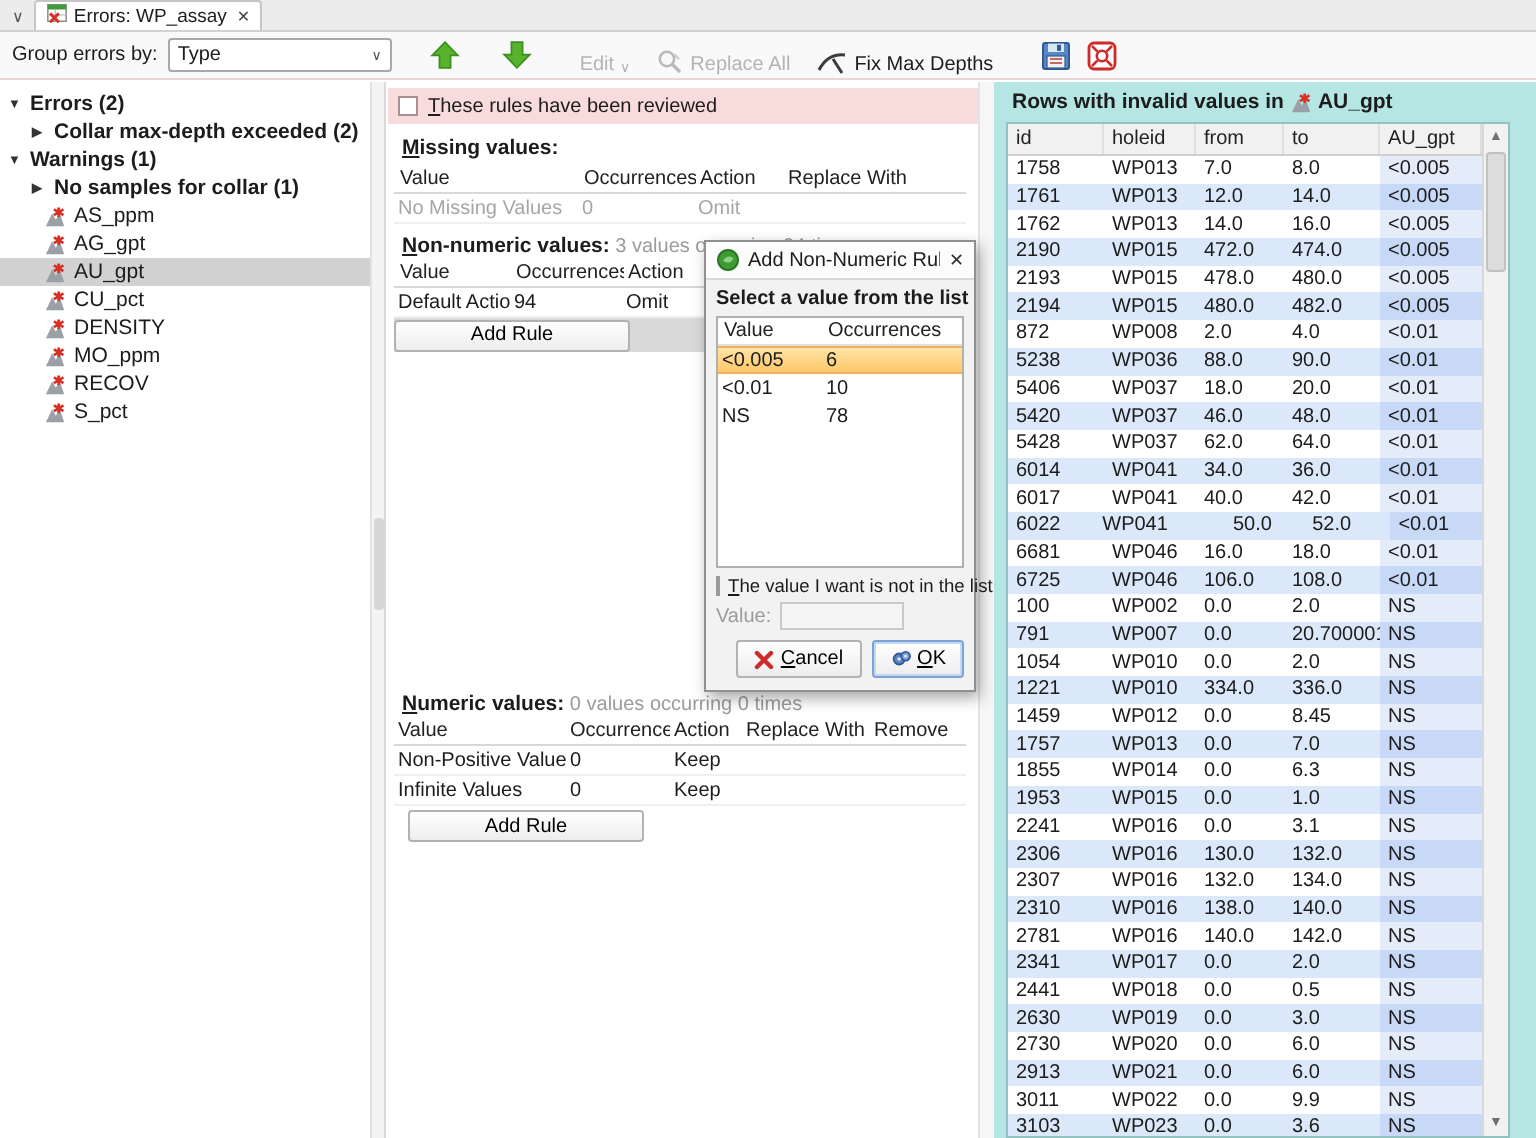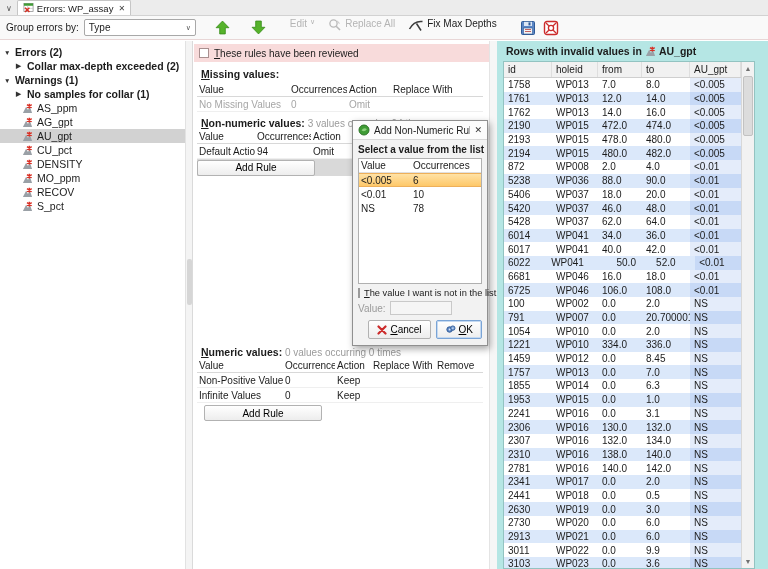--- a/index.html
+++ b/index.html
@@ -23,21 +23,21 @@
   .tab-close { color:#444; font-size:8px; margin-left:2px; cursor:default; }
 
   
   .toolbar { position:absolute; top:16px; left:0; right:0; height:24px;
     background:#f9f9f9; border-bottom:1px solid #e8d6d6;
     display:flex; align-items:center; padding:0 6px; gap:5px; }
   .dropdown { width:112px; height:17px; background:#fff;
     border:1px solid #a8a8a8; border-radius:2px; display:flex;
     align-items:center; justify-content:space-between; padding:0 4px; }
   .dd-chev { color:#555; font-size:7px; }
-  .tbtn { display:flex; align-items:flex-start; gap:3px; padding:0 4px; height:20px; }
+  .tbtn { display:flex; align-items:flex-end; gap:3px; padding:0 4px; height:20px; }
   .tbtn.disabled { color:#b4b4b4; }
   .tbtn .chev { font-size:7px; color:#b4b4b4; }
   .spacer8 { width:8px; }
   .iconbtn { width:18px; height:18px; display:flex; align-items:center; justify-content:center; }
 
   
   .tree { position:absolute; top:41px; left:0; width:185px; bottom:0;
     background:#fff; overflow:hidden; padding-top:4px; }
   .tree-scroll { position:absolute; top:41px; left:185px; width:8px; bottom:0;
     background:#f4f4f4; border-left:1px solid #e2e2e2; border-right:1px solid #dadada; }
@@ -59,21 +59,21 @@
     background:#f8dbdb; display:flex; align-items:center; gap:5px; padding:0 5px; }
   .cbox { width:10px; height:10px; background:#fff; border:1px solid #a98f8f; }
   .sect-title { font-weight:bold; font-size:10.5px; }
   .summary { color:#9b9b9b; font-size:10px; font-weight:normal; }
   .mn { display:inline-block; }
   .mn::first-letter { text-decoration:underline; }
   .abs { position:absolute; left:7px; }
 
   .mtable { position:absolute; left:3px; width:286px; }
   .trow { display:flex; align-items:center; height:15px; border-bottom:1px solid #efefef; }
-  .trow.thead { border-bottom:1px solid #d8d8d8; }
+  .trow.thead { border-bottom:1px solid #d8d8d8;justify-content:center; }
   .trow.thead .tcell { color:#222; }
   .tcell { padding-left:2px; overflow:hidden; white-space:nowrap; font-size:10px; }
   .disabled .tcell { color:#a6a6a6; }
   .addband { position:absolute; left:3px; width:286px; height:17px; background:#d9d9d9;
     display:flex; align-items:center; }
   .btn { height:16px; border:1px solid #b2b2b2; border-radius:2px;
     background:linear-gradient(#ffffff,#ededed); font-size:10px;
     display:flex; align-items:center; justify-content:center;
     font-family:"Liberation Sans",sans-serif; }
   .addrule { width:118px; }

